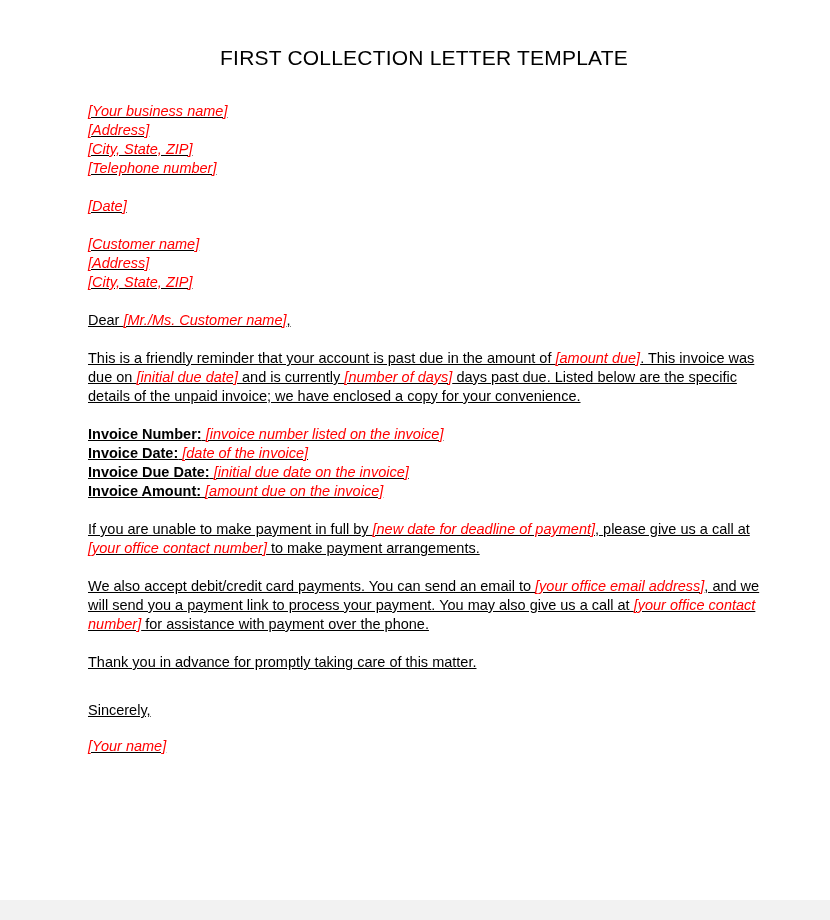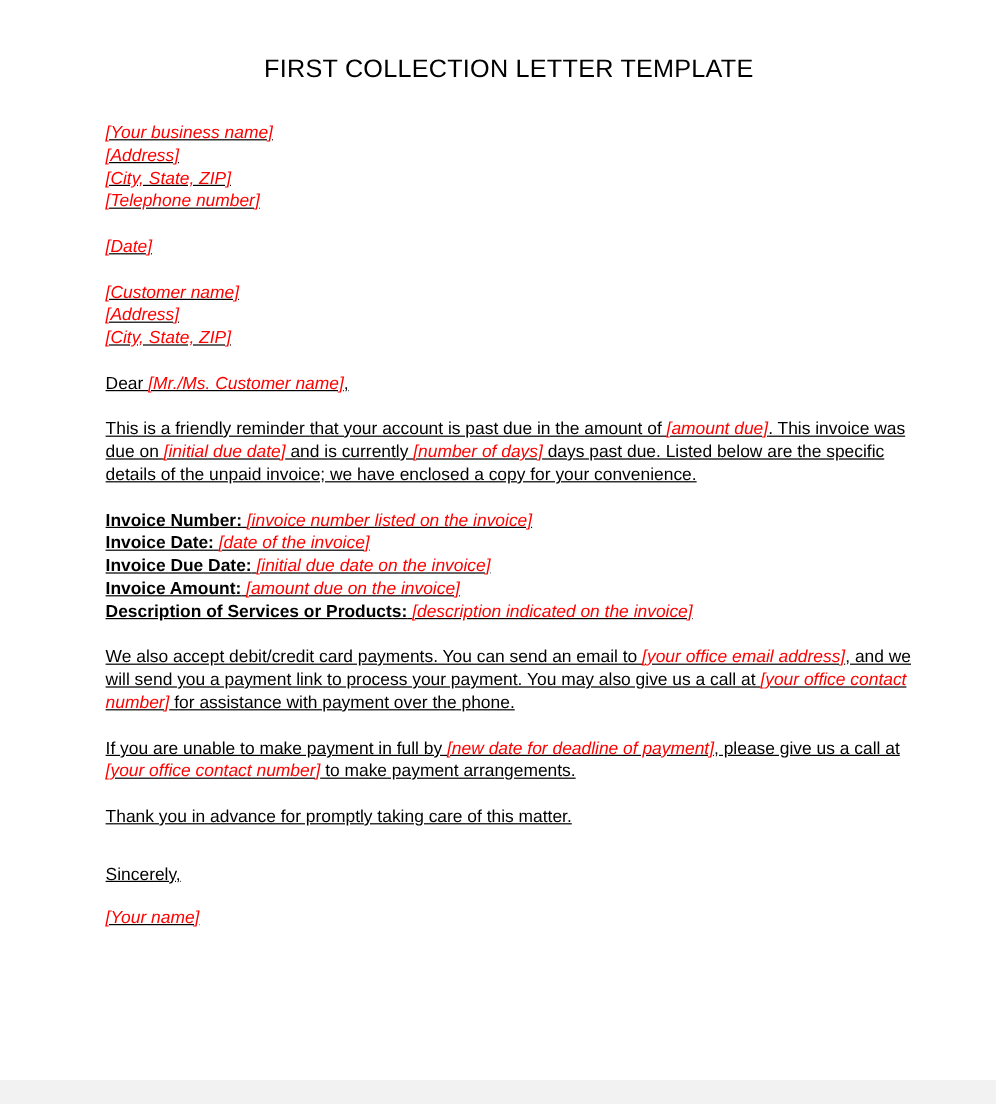--- a/index.html
+++ b/index.html
@@ -114,27 +114,26 @@
 
     <div class="salutation"><span>Dear </span><span class="ph">[Mr./Ms. Customer name]</span><span>,</span></div>
 
     <p class="para"><span>This is a friendly reminder that your account is past due in the amount of </span><span class="ph">[amount due]</span><span>. This invoice was due on </span><span class="ph">[initial due date]</span><span> and is currently </span><span class="ph">[number of days]</span><span> days past due. Listed below are the specific details of the unpaid invoice; we have enclosed a copy for your convenience.</span></p>
 
     <div class="details-block">
       <div class="detail-line"><span class="detail-label">Invoice Number:</span> <span class="ph">[invoice number listed on the invoice]</span></div>
       <div class="detail-line"><span class="detail-label">Invoice Date:</span> <span class="ph">[date of the invoice]</span></div>
       <div class="detail-line"><span class="detail-label">Invoice Due Date:</span> <span class="ph">[initial due date on the invoice]</span></div>
       <div class="detail-line"><span class="detail-label">Invoice Amount:</span> <span class="ph">[amount due on the invoice]</span></div>
-      <div class="detail-line"><span class="detail-label">Description of Services or Products:</span> <span class="ph">[description indicated on the invoice]</span></div>
     </div>
 
 
+    <p class="para"><span>If you are unable to make payment in full by </span><span class="ph">[new date for deadline of payment]</span><span>, please give us a call at </span><span class="ph">[your office contact number]</span><span> to make payment arrangements.</span></p>
+
     <p class="para"><span>We also accept debit/credit card payments. You can send an email to </span><span class="ph">[your office email address]</span><span>, and we will send you a payment link to process your payment. You may also give us a call at </span><span class="ph">[your office contact number]</span><span> for assistance with payment over the phone.</span></p>
-
-    <p class="para"><span>If you are unable to make payment in full by </span><span class="ph">[new date for deadline of payment]</span><span>, please give us a call at </span><span class="ph">[your office contact number]</span><span> to make payment arrangements.</span></p>
 
     <p class="para">Thank you in advance for promptly taking care of this matter.</p>
 
     <div class="signoff">Sincerely,</div>
 
     <div class="yourname">[Your name]</div>
 
   </div>
 </div>
 

